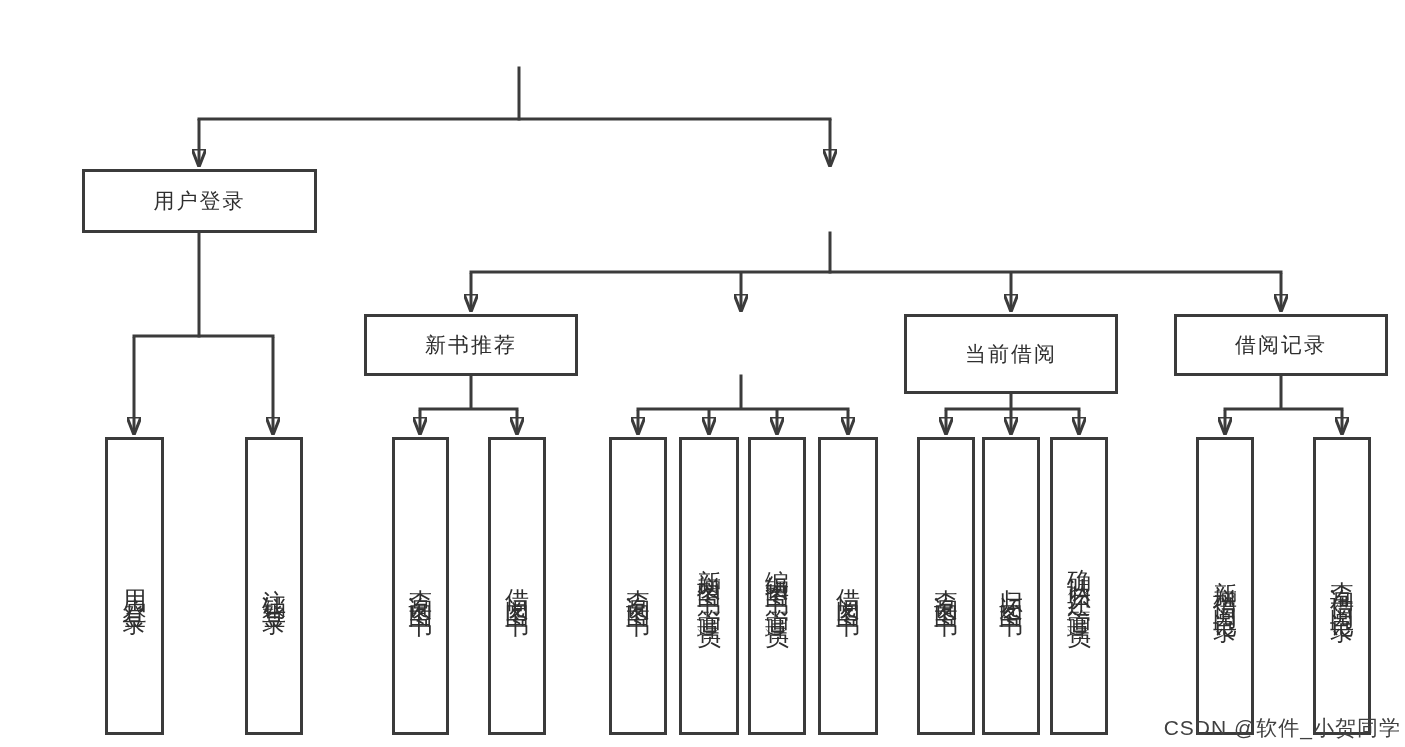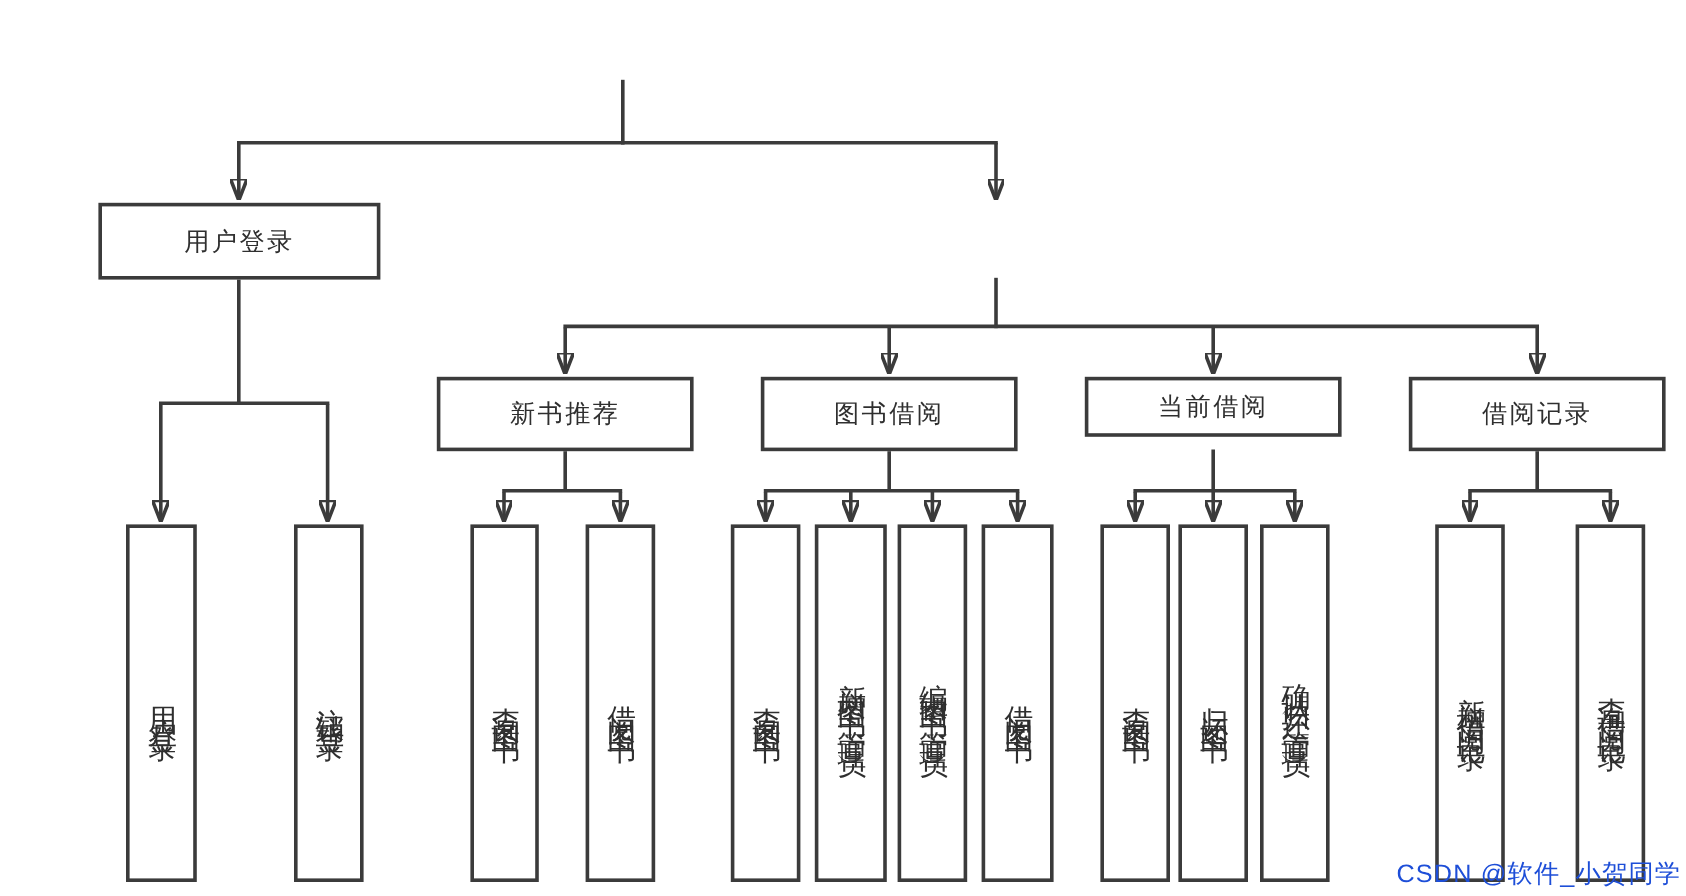--- a/index.html
+++ b/index.html
@@ -38,42 +38,42 @@
     font-size: 24px;
     letter-spacing: 8px;
     line-height: 1;
     color: #2f2f2f;
   }
   #root-box    { left: 13px;  top: 14px;  width: 1011px; height: 54px; }
   #b-user-login{ left: 82px;  top: 169px; width: 235px;  height: 64px; }
   #b-book-mgmt { left: 712px; top: 169px; width: 235px;  height: 64px; }
   #s-new-books { left: 364px; top: 314px; width: 214px;  height: 62px; }
   #s-book-borrow{ left: 634px; top: 314px; width: 214px; height: 62px; }
-  #s-current   { left: 904px; top: 314px; width: 214px;  height: 50px; }
+  #s-current   { left: 904px; top: 314px; width: 214px;  height: 80px; }
   #s-records   { left: 1174px;top: 314px; width: 214px;  height: 62px; }
   #lf-a1 { left: 105px;  width: 59px; }
   #lf-a2 { left: 245px;  width: 58px; }
   #lf-b1 { left: 392px;  width: 57px; }
   #lf-b2 { left: 488px;  width: 58px; }
   #lf-c1 { left: 609px;  width: 58px; }
   #lf-c2 { left: 679px;  width: 60px; }
   #lf-c3 { left: 748px;  width: 58px; }
   #lf-c4 { left: 818px;  width: 60px; }
   #lf-d1 { left: 917px;  width: 58px; }
   #lf-d2 { left: 982px;  width: 58px; }
   #lf-d3 { left: 1050px; width: 58px; }
   #lf-e1 { left: 1196px; width: 58px; }
   #lf-e2 { left: 1313px; width: 58px; }
   .watermark {
     position: absolute;
     right: 4px;
     bottom: 5px;
     font-size: 21px;
     letter-spacing: 1px;
-    color: #1d4ed8;
+    color: #404040;
     z-index: 5;
     white-space: nowrap;
     text-align: right;
   }
 </style>
 </head>
 <body>
 
 <div class="canvas">
 
@@ -115,21 +115,20 @@
       <path d="M1079 410 V434" marker-end="url(#arr)"></path>
       <path d="M1225 410 V434" marker-end="url(#arr)"></path>
       <path d="M1342 410 V434" marker-end="url(#arr)"></path>
     </g>
   </svg>
 
 
   <div class="box" id="b-user-login">用户登录</div>
 
   <div class="box" id="s-new-books">新书推荐</div>
-  <div class="box" id="s-book-borrow">图书借阅</div>
   <div class="box" id="s-current">当前借阅</div>
   <div class="box" id="s-records">借阅记录</div>
 
   <div class="box leaf" id="lf-a1">
     <span class="vtext">用户登录</span>
   </div>
   <div class="box leaf" id="lf-a2">
     <span class="vtext">注销登录</span>
   </div>
 

